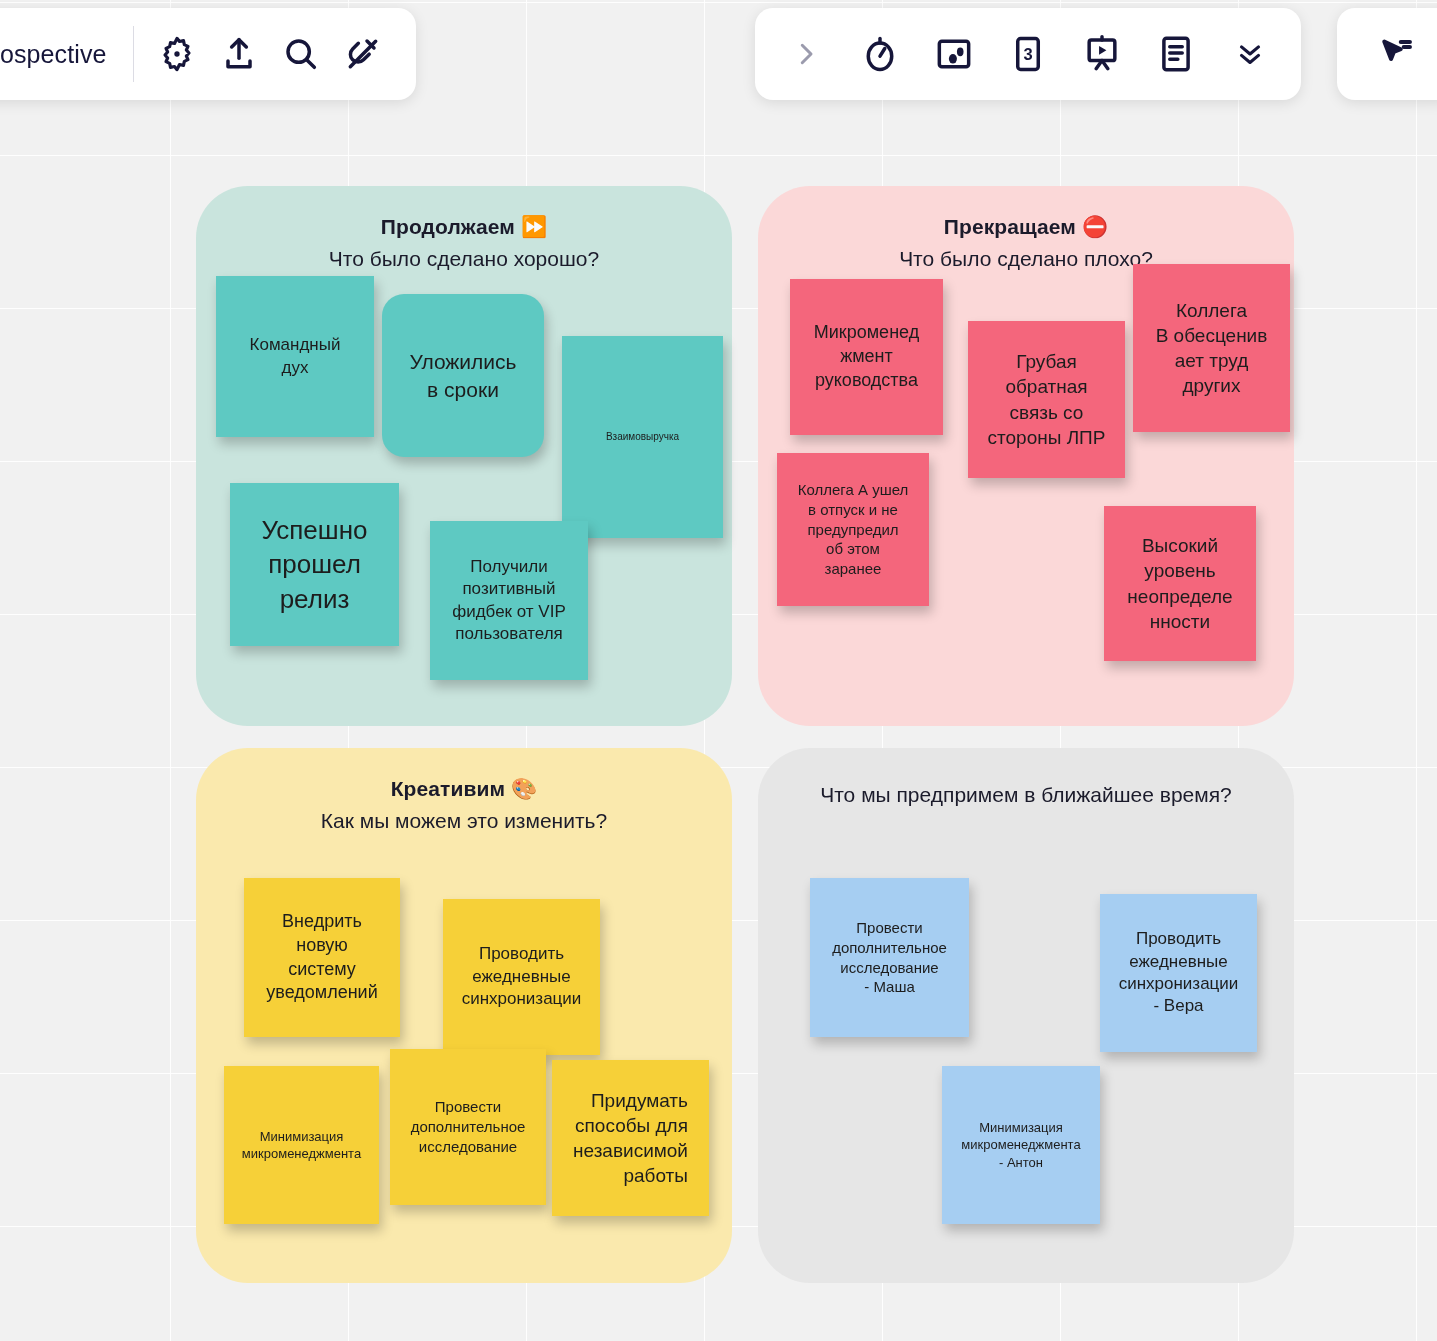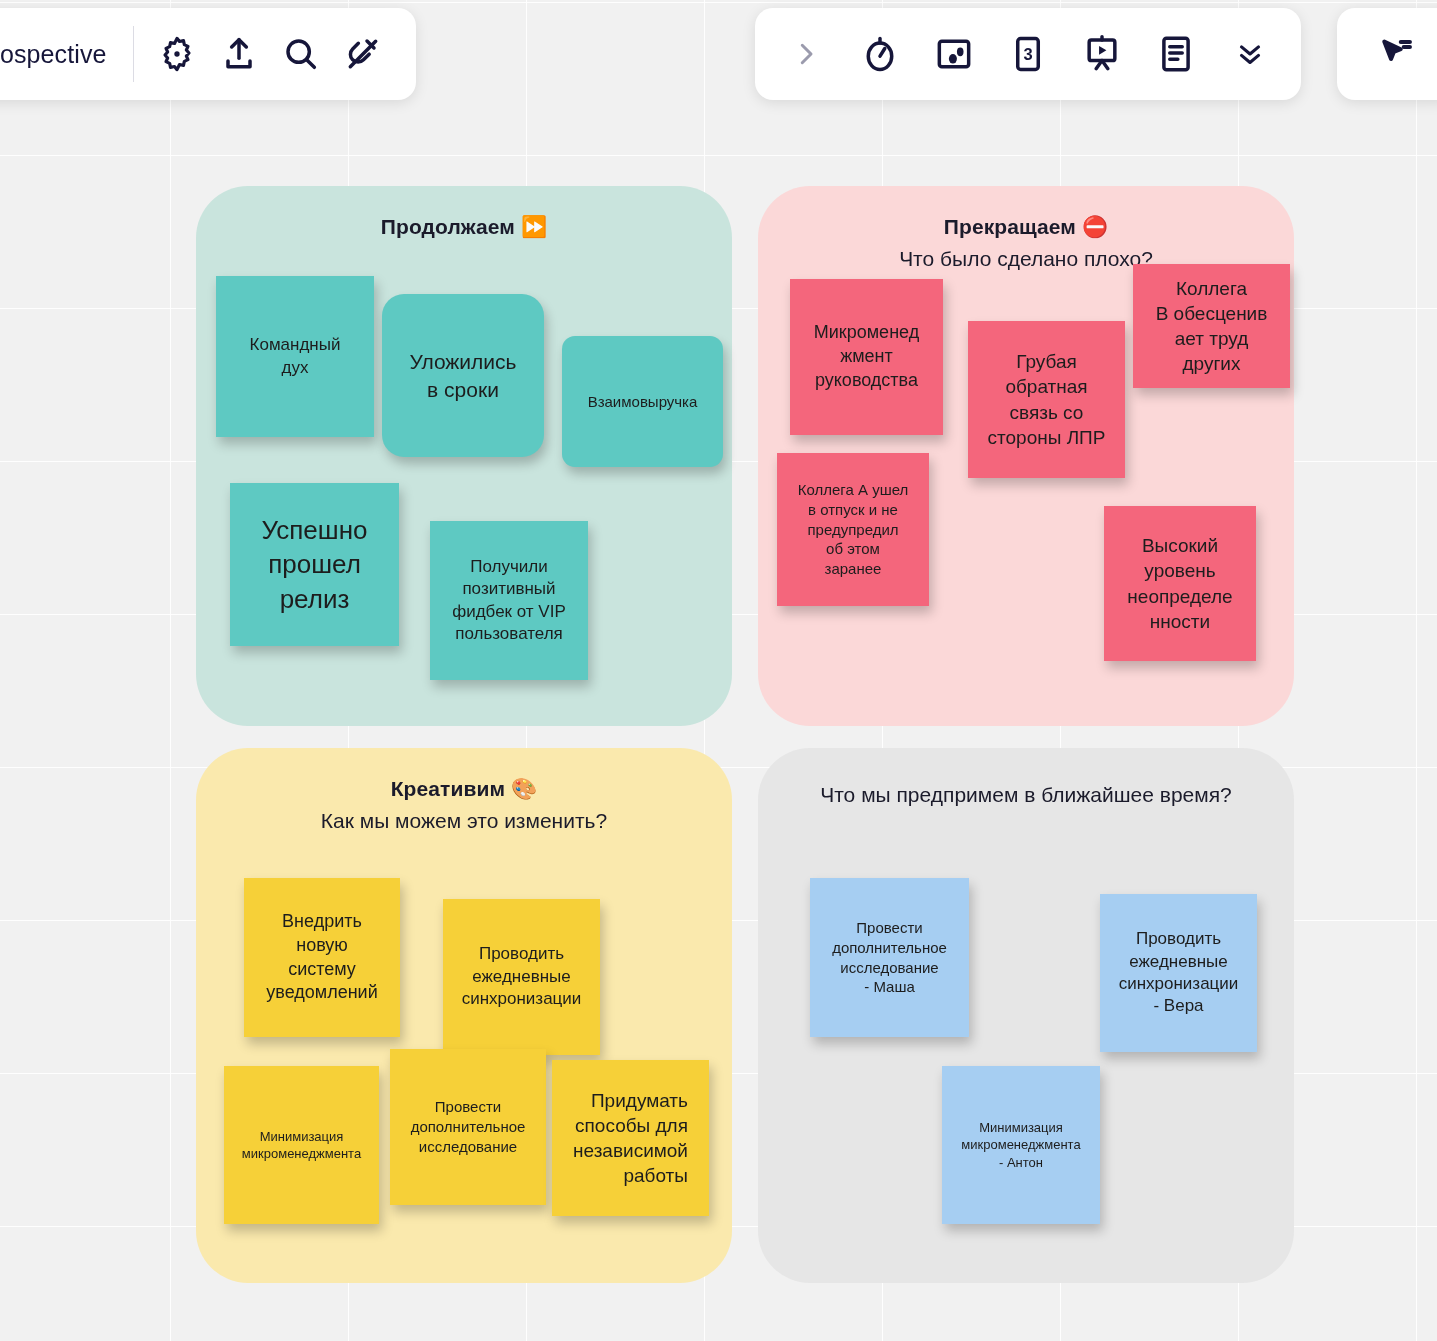--- a/index.html
+++ b/index.html
@@ -126,46 +126,47 @@
 </style>
 </head>
 <body>
 
 <div id="board-canvas">
 
   <div id="quadrant-layer">
       <div class="quadrant" style="left: 196px; top: 186px; width: 536px; height: 540px; background: rgb(201, 228, 221);"></div>
       <div class="quadrant-head" style="top: 214px; left: 196px; width: 536px; position: absolute;">
         <div class="quadrant-title"><span>Продолжаем</span> <span class="emo">⏩</span></div>
+        <div class="quadrant-sub">Что было сделано хорошо?</div>
       </div>
       <div class="note" style="left: 216px; top: 276px; width: 158px; height: 161px; background: rgb(94, 201, 194); font-size: 17px;">Командный
 дух</div>
       <div class="note" style="left: 382px; top: 294px; width: 162px; height: 163px; background: rgb(94, 201, 194); font-size: 21px; border-radius: 22px;">Уложились
 в сроки</div>
-      <div class="note" style="left: 562px; top: 336px; width: 161px; height: 131px; background: rgb(94, 201, 194); font-size: 15px; border-radius: 13px;">Взаимовыручка</div>
+      <div class="note" style="left: 562px; top: 336px; width: 161px; height: 202px; background: rgb(94, 201, 194); font-size: 10px;">Взаимовыручка</div>
       <div class="note" style="left: 230px; top: 483px; width: 169px; height: 163px; background: rgb(94, 201, 194); font-size: 26px;">Успешно
 прошел
 релиз</div>
       <div class="note" style="left: 430px; top: 521px; width: 158px; height: 159px; background: rgb(94, 201, 194); font-size: 17px;">Получили
 позитивный
 фидбек от VIP
 пользователя</div>
       <div class="quadrant" style="left: 758px; top: 186px; width: 536px; height: 540px; background: rgb(251, 216, 216);"></div>
       <div class="quadrant-head" style="top: 214px; left: 758px; width: 536px; position: absolute;">
         <div class="quadrant-title"><span>Прекращаем</span> <span class="emo">⛔</span></div>
         <div class="quadrant-sub">Что было сделано плохо?</div>
       </div>
       <div class="note" style="left: 790px; top: 279px; width: 153px; height: 156px; background: rgb(244, 102, 124); font-size: 18px;">Микроменед
 жмент
 руководства</div>
       <div class="note" style="left: 968px; top: 321px; width: 157px; height: 157px; background: rgb(244, 102, 124); font-size: 19px;">Грубая
 обратная
 связь со
 стороны ЛПР</div>
-      <div class="note" style="left: 1133px; top: 264px; width: 157px; height: 124px; background: rgb(244, 102, 124); font-size: 19px;">Коллега
+      <div class="note" style="left: 1133px; top: 264px; width: 157px; height: 168px; background: rgb(244, 102, 124); font-size: 19px;">Коллега
 В обесценив
 ает труд
 других</div>
       <div class="note" style="left: 777px; top: 453px; width: 152px; height: 153px; background: rgb(244, 102, 124); font-size: 15px;">Коллега А ушел
 в отпуск и не
 предупредил
 об этом
 заранее</div>
       <div class="note" style="left: 1104px; top: 506px; width: 152px; height: 155px; background: rgb(244, 102, 124); font-size: 19px;">Высокий
 уровень

